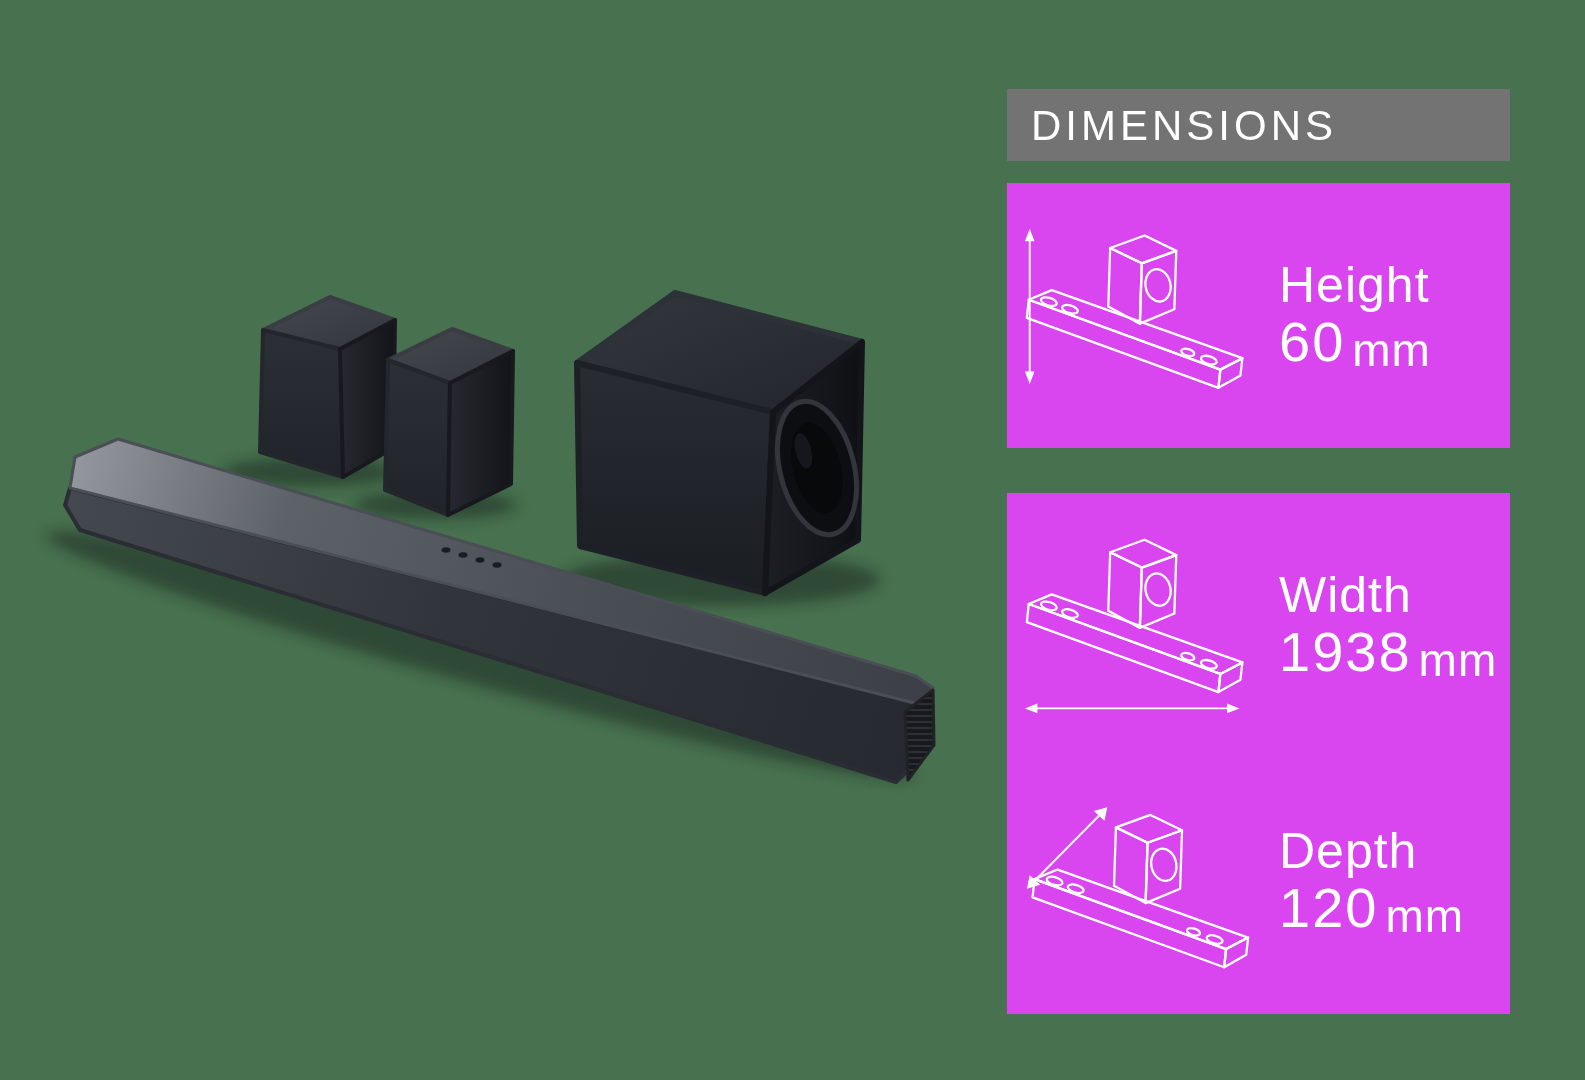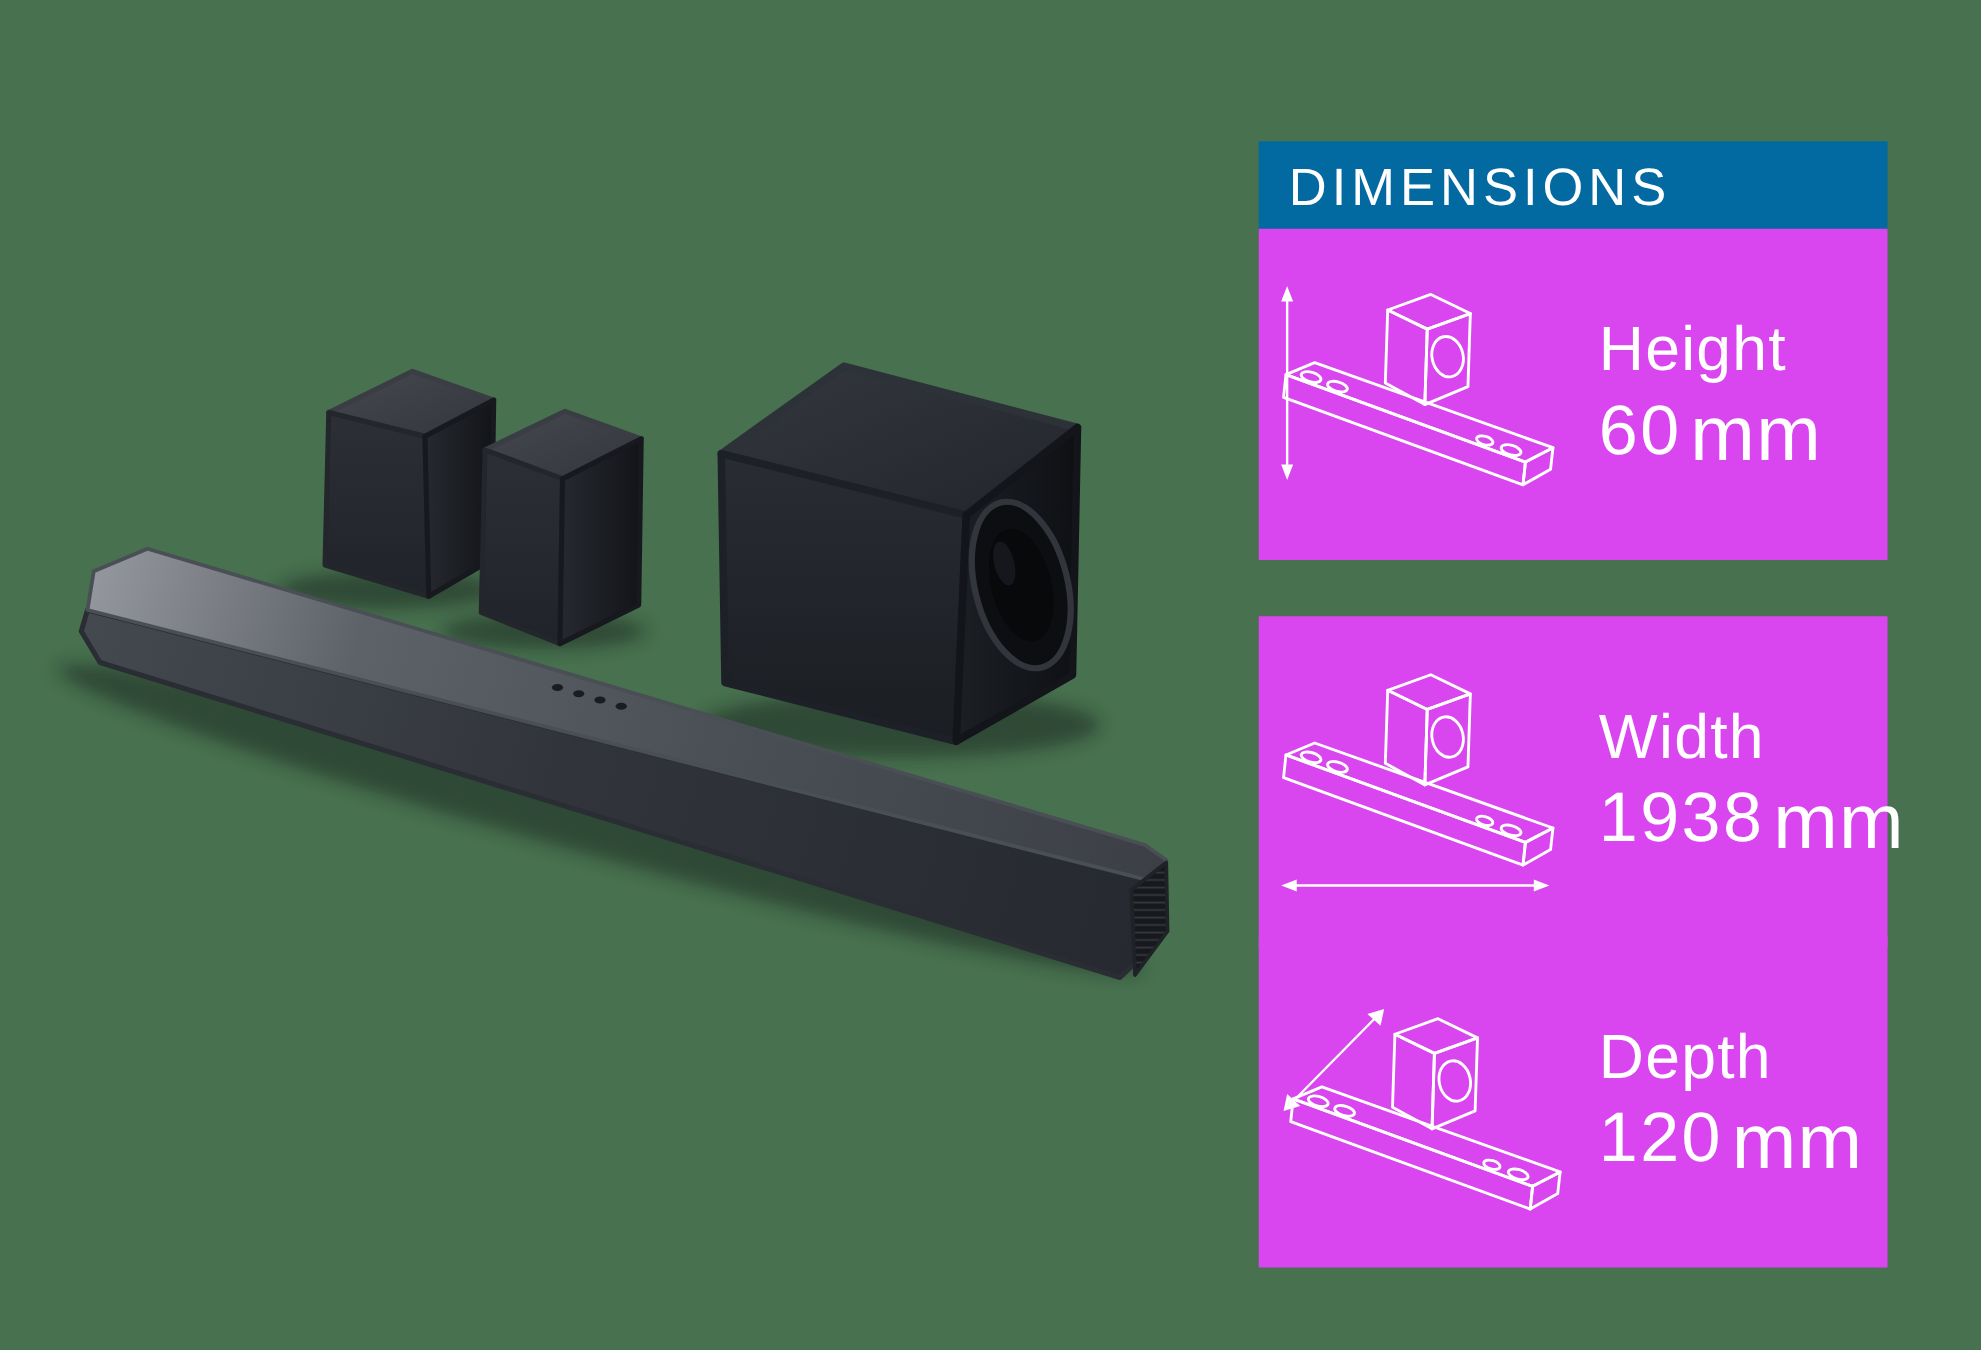--- a/index.html
+++ b/index.html
@@ -4,40 +4,40 @@
 <style>
   html,body{margin:0;padding:0;}
   body{
     width:1585px;height:1080px;position:relative;overflow:hidden;
     background:#48714f;
     font-family:"Liberation Sans",sans-serif;
   }
   .product-svg{position:absolute;left:0;top:0;}
   .panel{position:absolute;left:1007px;top:89px;width:503px;height:936px;}
   .panel-header{
-    position:absolute;left:0;top:0;width:503px;height:72px;background:#0369a1;
-    display:flex;align-items:center;box-sizing:border-box;padding-left:24px;margin-top:24px;
+    position:absolute;left:0;top:0;width:503px;height:72px;background:#737373;
+    display:flex;align-items:center;box-sizing:border-box;padding-left:24px;
   }
   .panel-header-title{
     color:#fff;font-size:42px;letter-spacing:4px;font-weight:400;line-height:1;
     padding-top:2px;
   }
   .dim-card{
     position:absolute;left:0;width:503px;height:265px;background:#d946ef;
     display:flex;align-items:center;
   }
   .card-height{top:94px;}
   .card-width{top:383px;margin-top:21px;}
   .card-depth{top:660px;}
   .icon-svg{width:240px;height:182px;margin-left:10px;flex:none;}
   .dim-text{margin-left:22px;color:#fff;white-space:nowrap;}
   .dim-label{font-size:50px;letter-spacing:1px;line-height:1.05;font-weight:400;}
   .dim-value-row{display:flex;align-items:baseline;margin-top:2px;}
   .dim-value{font-size:56px;line-height:1.0;letter-spacing:2px;font-weight:400;}
-  .dim-unit{font-size:62px;margin-left:7px;letter-spacing:1px;position:relative;top:5px;}
+  .dim-unit{font-size:46px;margin-left:7px;letter-spacing:1px;position:relative;top:5px;}
   .icon-stroke{fill:none;stroke:#ffffff;stroke-width:2.4;stroke-linejoin:round;stroke-linecap:round;}
   .arrow-stroke{fill:none;stroke:#ffffff;stroke-width:2;stroke-linecap:round;}
   .arrow-head{fill:#ffffff;stroke:none;}
   .hidden-defs{position:absolute;width:0;height:0;overflow:hidden;}
 </style>
 </head>
 <body>
 
 <svg class="hidden-defs" aria-hidden="true">
   <defs>

